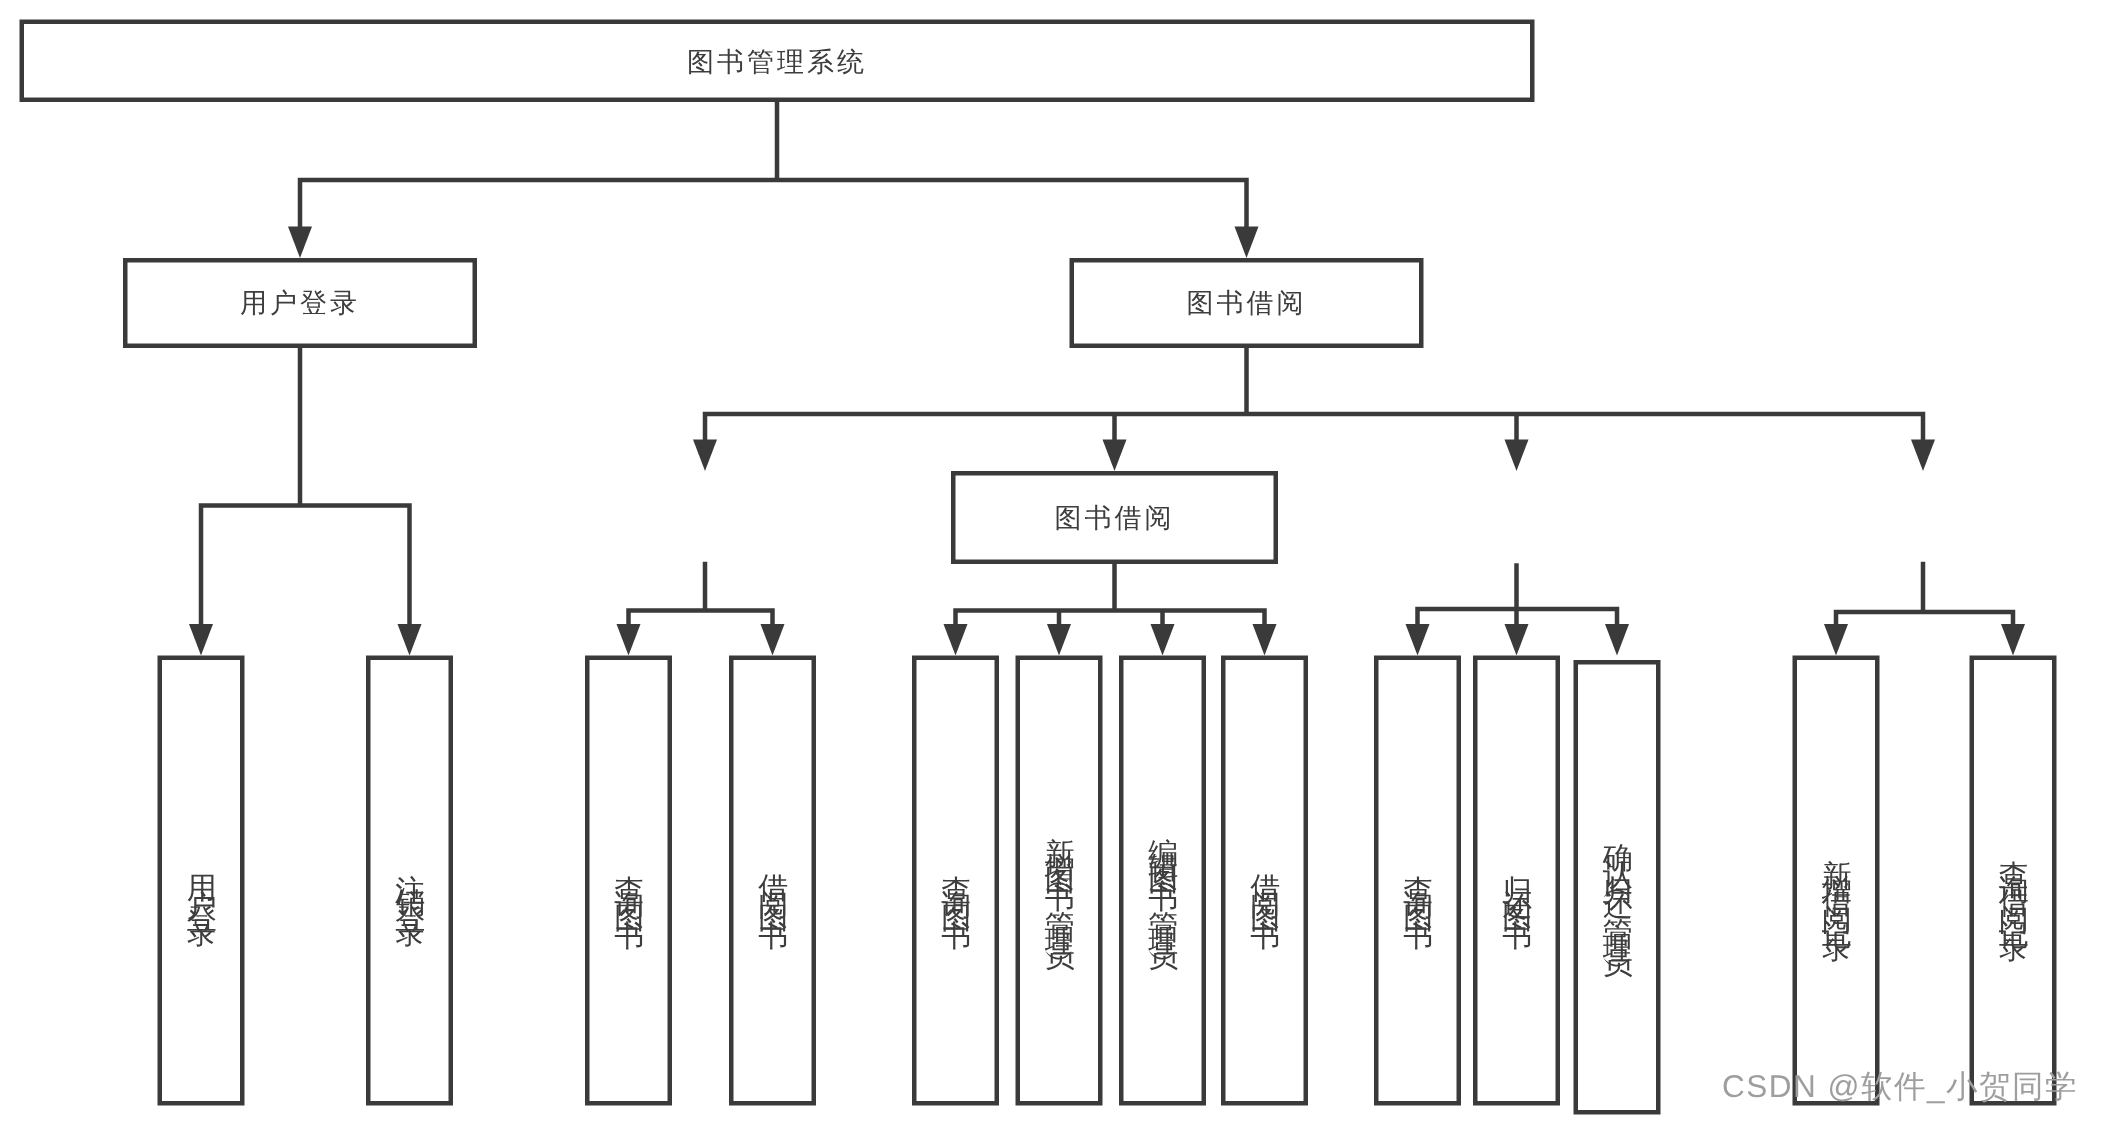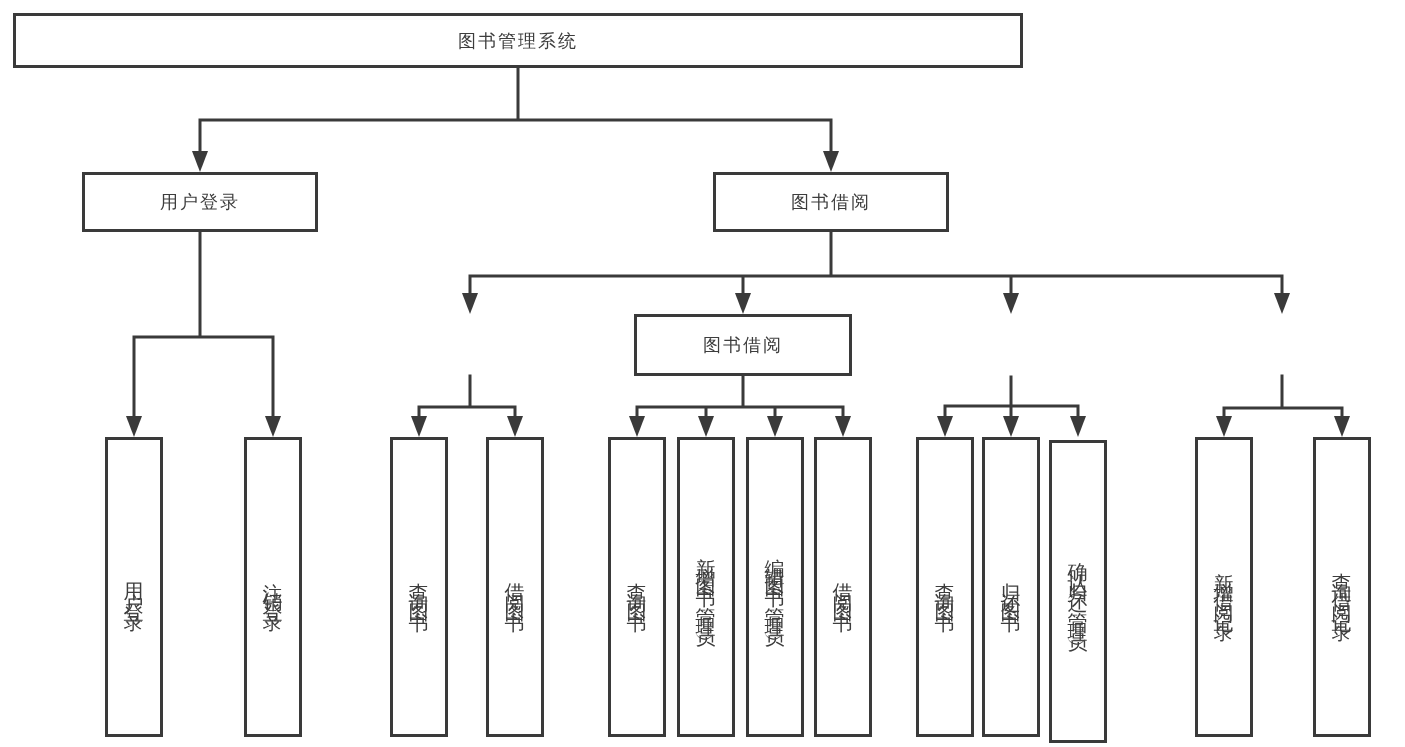--- a/index.html
+++ b/index.html
@@ -137,14 +137,15 @@
     <span class="vtext">确认归还（管理员）</span>
   </div>
 
   <div class="leaf" style="left:1195px">
     <span class="vtext">新增借阅记录</span>
   </div>
   <div class="leaf" style="left:1313px">
     <span class="vtext">查询借阅记录</span>
   </div>
 
+  <div class="watermark">CSDN @软件_小贺同学</div>
 
 </div>
 
 </body></html>

